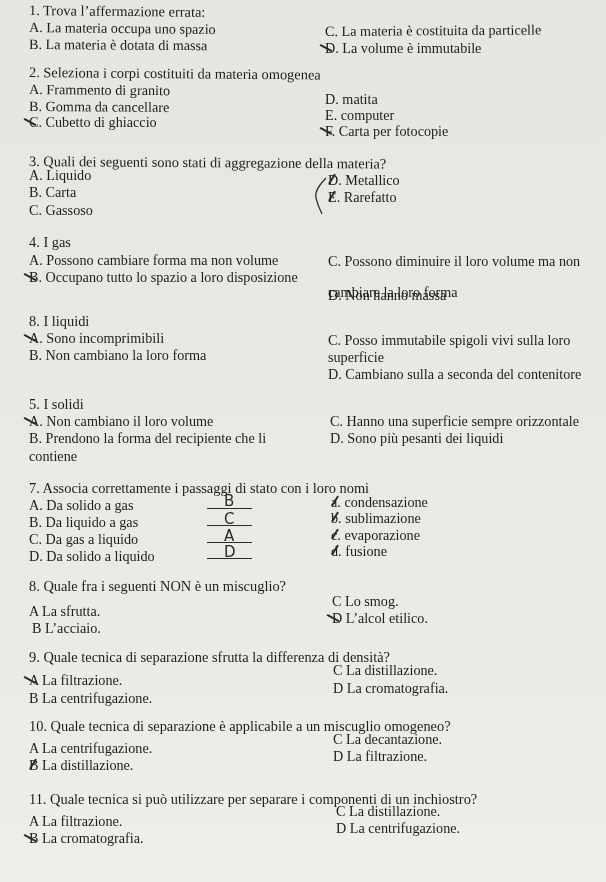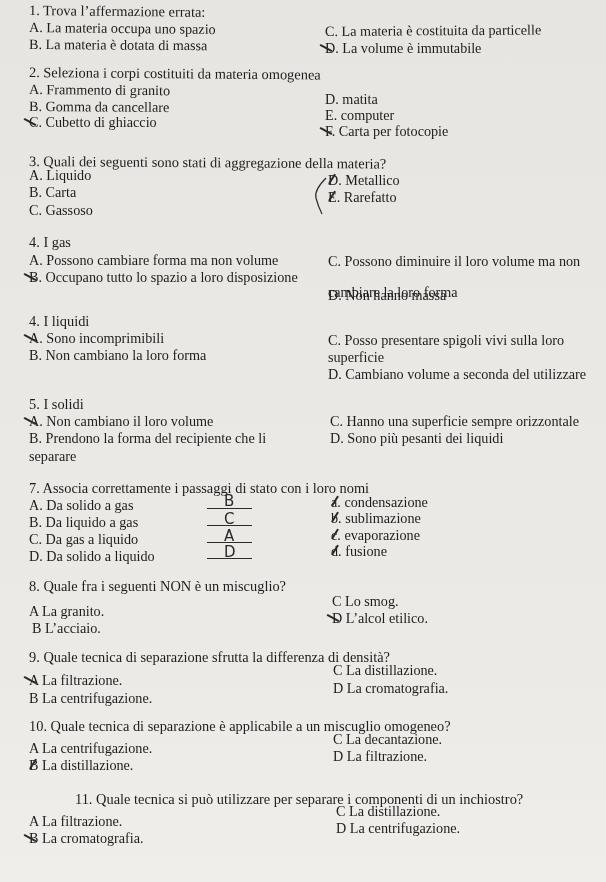--- a/index.html
+++ b/index.html
@@ -49,31 +49,31 @@
     <path d="M14 2 Q2 14 4 22 Q6 30 10 38" stroke="#2a2a2a" stroke-width="1.2" fill="none"></path>
   </svg>
 
 <div class="t q" style="left:29px;top:234px;">4. I gas</div>
 <div class="t" style="left:29px;top:252px;">A. Possono cambiare forma ma non volume</div>
 <div class="t mark" style="position:absolute;left:29px;top:269px;"><span>B. Occupano tutto lo spazio a loro disposizione</span></div>
 <div class="t" style="left:328px;top:253px;">C. Possono diminuire il loro volume ma non</div>
 <div class="t" style="left:328px;top:270px;margin-top:14px;">cambiare la loro forma</div>
 <div class="t" style="left:328px;top:287px;">D. Non hanno massa</div>
 
-<div class="t q" style="left:29px;top:313px;">4. I liquidi</div>
+<div class="t q" style="left:29px;top:313px;">8. I liquidi</div>
 <div class="t mark" style="position:absolute;left:29px;top:330px;"><span>A. Sono incomprimibili</span></div>
 <div class="t" style="left:29px;top:347px;">B. Non cambiano la loro forma</div>
-<div class="t" style="left:328px;top:332px;">C. Posso presentare spigoli vivi sulla loro</div>
+<div class="t" style="left:328px;top:332px;">C. Posso immutabile spigoli vivi sulla loro</div>
 <div class="t" style="left:328px;top:349px;">superficie</div>
-<div class="t" style="left:328px;top:366px;">D. Cambiano volume a seconda del utilizzare</div>
+<div class="t" style="left:328px;top:366px;">D. Cambiano sulla a seconda del contenitore</div>
 
 <div class="t q" style="left:29px;top:396px;">5. I solidi</div>
 <div class="t mark" style="position:absolute;left:29px;top:413px;"><span>A. Non cambiano il loro volume</span></div>
 <div class="t" style="left:29px;top:430px;">B. Prendono la forma del recipiente che li</div>
-<div class="t" style="left:29px;top:448px;">separare</div>
+<div class="t" style="left:29px;top:448px;">contiene</div>
 <div class="t" style="left:330px;top:413px;">C. Hanno una superficie sempre orizzontale</div>
 <div class="t" style="left:330px;top:430px;">D. Sono più pesanti dei liquidi</div>
 
 <div class="t q" style="left:29px;top:480px;">7. Associa correttamente i passaggi di stato con i loro nomi</div>
 <div class="t" style="left:29px;top:497px;">A. Da solido a gas</div>
 <div class="t" style="left:29px;top:514px;">B. Da liquido a gas</div>
 <div class="t" style="left:29px;top:531px;">C. Da gas a liquido</div>
 <div class="t" style="left:29px;top:548px;">D. Da solido a liquido</div>
 
 <div class="blank" style="left:207px;top:508px;"></div>
@@ -84,34 +84,34 @@
 <div class="hw" style="left:224px;top:510px;">C</div>
 <div class="hw" style="left:224px;top:527px;">A</div>
 <div class="hw" style="left:224px;top:543px;">D</div>
 
 <div class="t mark slash" style="position:absolute;left:331px;top:494px;"><span>a. condensazione</span></div>
 <div class="t mark slash" style="position:absolute;left:331px;top:510px;"><span>b. sublimazione</span></div>
 <div class="t mark slash" style="position:absolute;left:331px;top:527px;"><span>c. evaporazione</span></div>
 <div class="t mark slash" style="position:absolute;left:331px;top:543px;"><span>d. fusione</span></div>
 
 <div class="t q" style="left:29px;top:578px;">8. Quale fra i seguenti NON è un miscuglio?</div>
-<div class="t" style="left:29px;top:603px;">A La granito.</div>
+<div class="t" style="left:29px;top:603px;">A La sfrutta.</div>
 <div class="t" style="left:32px;top:620px;">B L’acciaio.</div>
 <div class="t" style="left:332px;top:593px;">C Lo smog.</div>
 <div class="t mark" style="position:absolute;left:332px;top:610px;"><span>D L’alcol etilico.</span></div>
 
 <div class="t q" style="left:29px;top:649px;">9. Quale tecnica di separazione sfrutta la differenza di densità?</div>
 <div class="t mark" style="position:absolute;left:29px;top:672px;"><span>A La filtrazione.</span></div>
 <div class="t" style="left:29px;top:690px;">B La centrifugazione.</div>
 <div class="t" style="left:333px;top:662px;">C La distillazione.</div>
 <div class="t" style="left:333px;top:680px;">D La cromatografia.</div>
 
 <div class="t q" style="left:29px;top:718px;">10. Quale tecnica di separazione è applicabile a un miscuglio omogeneo?</div>
 <div class="t" style="left:29px;top:740px;">A La centrifugazione.</div>
 <div class="t mark slash" style="position:absolute;left:29px;top:757px;"><span>B La distillazione.</span></div>
 <div class="t" style="left:333px;top:731px;">C La decantazione.</div>
 <div class="t" style="left:333px;top:748px;">D La filtrazione.</div>
 
-<div class="t q" style="left:29px;top:791px;margin-left:46px;">11. Quale tecnica si può utilizzare per separare i componenti di un inchiostro?</div>
+<div class="t q" style="left:29px;top:791px;">11. Quale tecnica si può utilizzare per separare i componenti di un inchiostro?</div>
 <div class="t" style="left:29px;top:813px;">A La filtrazione.</div>
 <div class="t mark" style="position:absolute;left:29px;top:830px;"><span>B La cromatografia.</span></div>
 <div class="t" style="left:336px;top:803px;">C La distillazione.</div>
 <div class="t" style="left:336px;top:820px;">D La centrifugazione.</div>
 
 </body></html>

